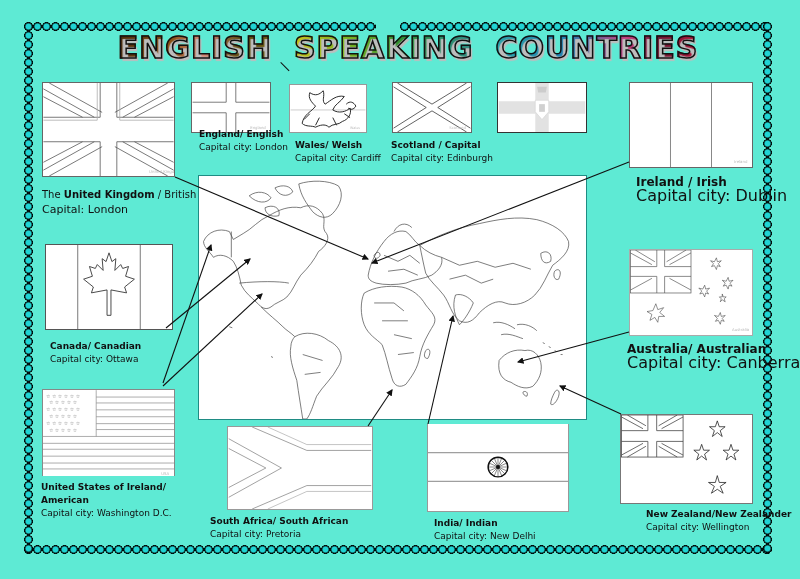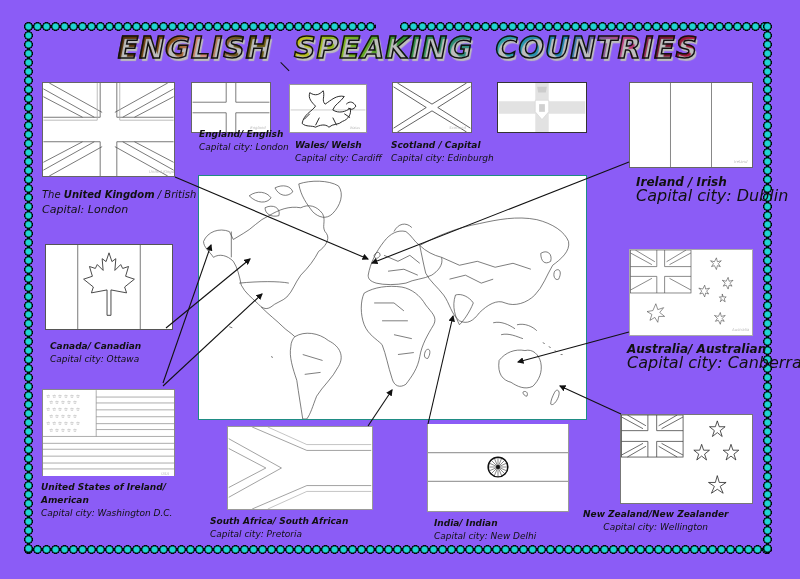--- a/index.html
+++ b/index.html
@@ -1,17 +1,17 @@
 <!DOCTYPE html>
 <html><head>
 <meta charset="utf-8">
 <style>
   html,body{margin:0;padding:0;background:#fff;}
   body{width:800px;height:579px;position:relative;overflow:hidden;font-family:"DejaVu Sans","Liberation Sans",sans-serif;}
-  .page{position:absolute;left:0;top:0;width:800px;height:579px;background:#8b5cf6;font-style:italic;}
+  .page{position:absolute;left:0;top:0;width:800px;height:579px;background:#5eead4;}
   
   .beads{position:absolute;background-repeat:repeat;}
   .bead-top,.bead-bottom{height:9px;background-image:radial-gradient(circle at 4.5px 4.5px,#1fd3d3 0,#1fd3d3 2.6px,#0c5a55 3.2px,#000 4.2px,transparent 4.6px);background-size:9px 9px;}
   .bead-left,.bead-right{width:9px;background-image:radial-gradient(circle at 4.5px 4.5px,#1fd3d3 0,#1fd3d3 2.6px,#0c5a55 3.2px,#000 4.2px,transparent 4.6px);background-size:9px 9px;}
   .bead-top{left:24px;top:22px;width:352px;}
   .bead-top.r{left:400px;width:370px;}
   .bead-bottom{left:24px;top:545px;width:748px;}
   .bead-left{left:24px;top:22px;height:532px;}
   .bead-right{left:763px;top:22px;height:532px;}
 
@@ -294,21 +294,21 @@
           <line x1="57" y1="43" x2="38" y2="32"></line>
       </g>
       <g fill="none" stroke="#222" stroke-width="0.8">
         <polygon points="98,6 100,12 106,12 101,16 103,22 98,18 93,22 95,16 90,12 96,12"></polygon>
         <polygon points="82,30 84,36 90,36 85,40 87,46 82,42 77,46 79,40 74,36 80,36"></polygon>
         <polygon points="112,30 114,36 120,36 115,40 117,46 112,42 107,46 109,40 104,36 110,36"></polygon>
         <polygon points="98,62 100,69 107,69 101,73 104,80 98,76 92,80 95,73 89,69 96,69"></polygon>
       </g>
     </svg>
   </div>
-  <div class="lbl" style="left:583px;top:508px;text-align:center;">
+  <div class="lbl" style="left:646px;top:508px;">
     <span class="nm">New Zealand/New Zealander</span>
     <span class="cap">Capital city: Wellington</span>
   </div>
 
   <div class="map">
     <svg viewBox="0 0 389 245">
       <g fill="none" stroke="#444" stroke-width="0.7">
 
         <path d="M4 66 C8 56 20 52 30 56 L34 64 L44 58 C52 54 60 44 70 40 C80 34 90 30 102 32 C110 28 118 30 124 38 C128 46 122 52 128 58 C132 64 126 72 120 76 C116 84 110 92 102 100 C96 108 94 116 88 122 C84 126 76 128 72 132 C66 136 62 132 58 128 C52 122 46 118 42 110 C40 100 38 92 34 86 C28 80 20 78 14 82 C10 76 4 72 4 66 Z"></path>
         <path d="M32 56 L32 82"></path>

